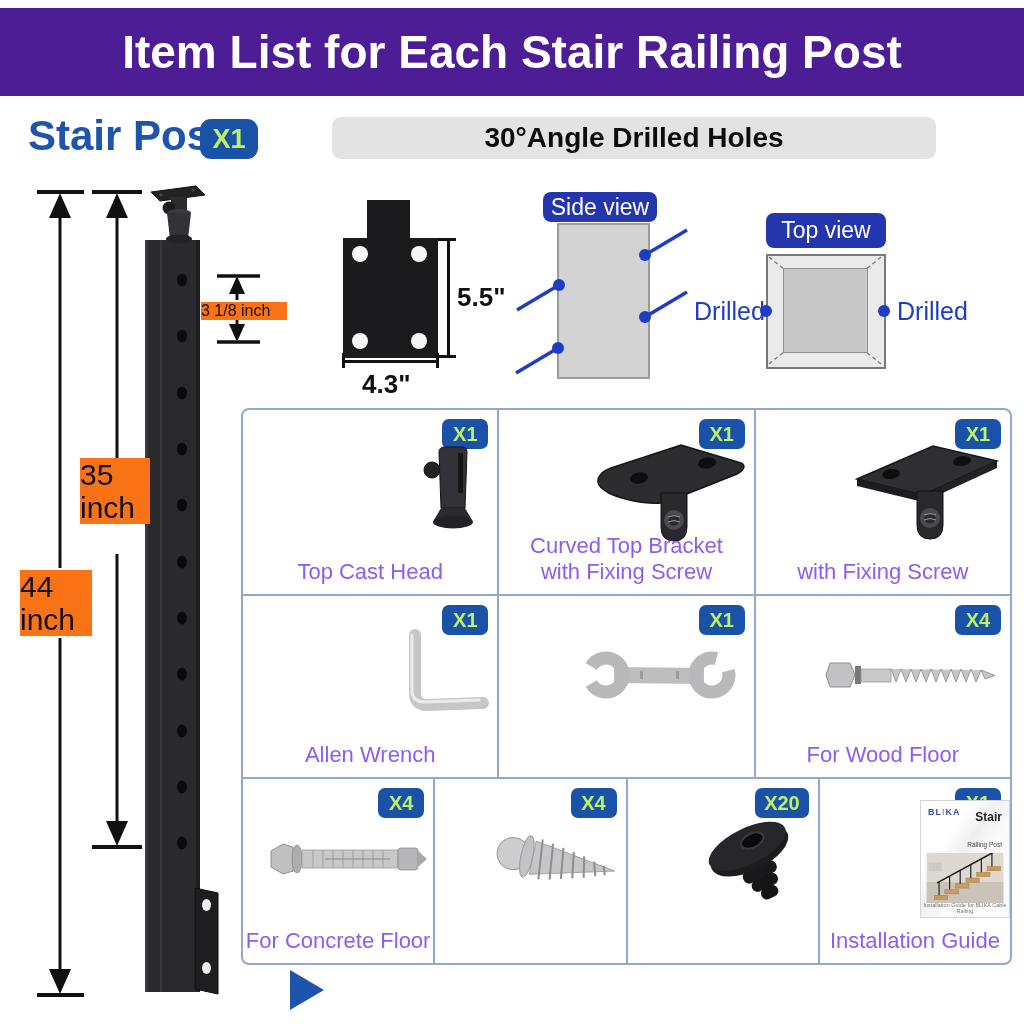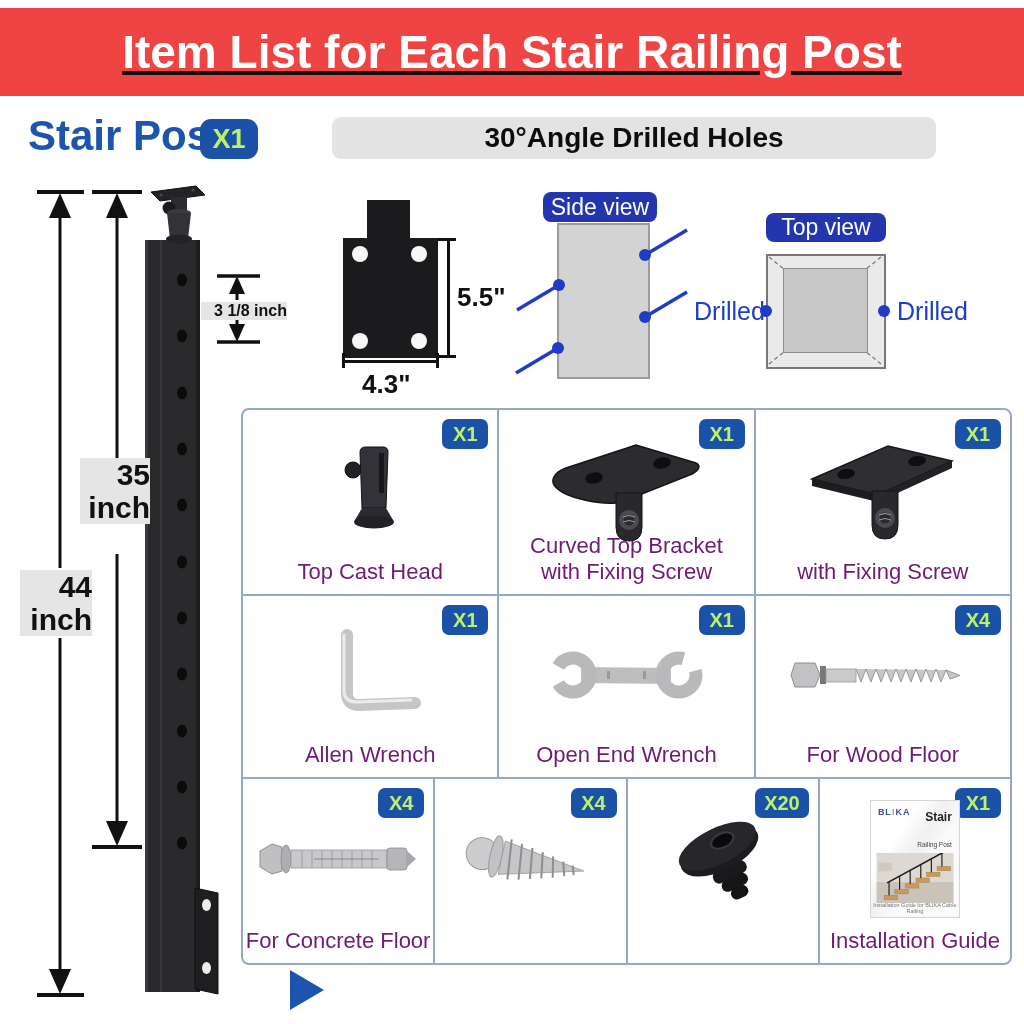--- a/index.html
+++ b/index.html
@@ -1,35 +1,35 @@
 <!DOCTYPE html>
 <html><head>
 <meta charset="utf-8">
 <style>
   html,body{margin:0;padding:0;background:#ffffff;}
   .page{position:relative;width:1024px;height:1024px;background:#fff;overflow:hidden;
         font-family:"Liberation Sans",sans-serif;color:#111;}
   .abs{position:absolute;}
 
   
-  .banner{position:absolute;left:0;top:8px;width:1024px;height:88px;background:#ef4444;
-          display:flex;align-items:center;justify-content:center;text-decoration:underline;}
+  .banner{position:absolute;left:0;top:8px;width:1024px;height:88px;background:#4c1d95;
+          display:flex;align-items:center;justify-content:center;}
   .banner h1{margin:0;color:#fff;font-size:46px;font-weight:bold;letter-spacing:0;}
 
   
   .product-label{position:absolute;left:28px;top:112px;font-size:42px;font-weight:bold;color:#1d55ad;}
   .count-badge{background:#1a52a8;color:#bef264;font-weight:bold;border-radius:8px;
                display:flex;align-items:center;justify-content:center;}
   .main-badge{position:absolute;left:200px;top:119px;width:58px;height:40px;font-size:27px;border-radius:11px;}
   .gray-banner{position:absolute;left:332px;top:117px;width:604px;height:42px;background:#e3e3e3;
                border-radius:9px;display:flex;align-items:center;justify-content:center;
                font-size:28px;font-weight:bold;color:#0d0d0d;}
 
   
-  .dim-label{position:absolute;background:#e5e5e5;font-weight:bold;text-align:right;line-height:1.1;}
+  .dim-label{position:absolute;background:#f97316;font-weight:normal;text-align:left;line-height:1.1;}
   .dim-big{font-size:30px;}
   .dim-small{font-size:16px;}
 
   
   .black{background:#1b1b1d;}
   .hole-dot{position:absolute;background:#f7f7f7;border-radius:50%;}
   .dim-line{position:absolute;background:#111;}
   .plate-dim-label{position:absolute;font-size:26px;font-weight:bold;}
 
   
@@ -44,22 +44,22 @@
   
   .grid{position:absolute;left:241px;top:408px;width:771px;height:557px;border:2px solid #92a9ca;
         border-radius:8px;background:#fff;box-sizing:border-box;overflow:hidden;display:flex;flex-direction:column;}
   .grow{display:flex;}
   .grow + .grow{border-top:2px solid #92a9ca;}
   .r1{height:184px;} .r2{height:181px;} .r3{flex:1;}
   .cell{flex:1 1 0;position:relative;}
   .cell + .cell{border-left:2px solid #92a9ca;}
   .cell-badge{position:absolute;top:9px;right:9px;min-width:28px;height:30px;padding:0 9px;
               font-size:20px;border-radius:7px;}
-  .icon-wrap{position:absolute;left:0;right:0;top:34px;bottom:58px;display:flex;align-items:center;justify-content:center;}
-  .cell-label{position:absolute;left:0;right:0;bottom:9px;text-align:center;font-size:22px;color:#701a75;line-height:1.18;}
+  .icon-wrap{position:absolute;left:0;right:0;top:34px;bottom:58px;display:flex;align-items:center;justify-content:flex-end;}
+  .cell-label{position:absolute;left:0;right:0;bottom:9px;text-align:center;font-size:22px;color:#8b5cf6;line-height:1.18;}
 
   
   .booklet{position:relative;width:88px;height:116px;background:#fdfdfd;border:1px solid #d5d5d5;
            background-image:linear-gradient(125deg,#ffffff 30%,#f0f0f2 45%,#fafafa 60%);}
   .booklet .brand{position:absolute;left:7px;top:6px;font-size:9px;font-weight:bold;letter-spacing:1px;color:#3a4fa8;}
   .booklet .brand .bi{color:#e8912d;}
   .booklet .btitle{position:absolute;right:7px;top:9px;font-size:12px;font-weight:bold;color:#222;text-align:right;}
   .booklet .bsub{position:absolute;right:7px;top:40px;font-size:6.5px;color:#444;text-align:right;}
   .booklet .photo{position:absolute;left:4px;right:4px;top:52px;height:50px;overflow:hidden;}
   .booklet .caption{position:absolute;left:0;right:0;bottom:3px;font-size:5.5px;color:#777;text-align:center;}
@@ -186,21 +186,21 @@
       <line x1="160" y1="102" x2="202" y2="77"></line>
     </g>
     <g fill="#1f3cc4">
       <circle cx="74" cy="70" r="6"></circle>
         <circle cx="73" cy="133" r="6"></circle>
       <circle cx="160" cy="40" r="6"></circle>
         <circle cx="160" cy="102" r="6"></circle>
     </g>
   </svg>
 
-  <div class="view-badge" style="left:766px;top:213px;width:120px;height:29px;">Top view</div>
+  <div class="view-badge" style="left:766px;top:213px;width:120px;height:35px;">Top view</div>
   <div class="topview-outer"></div>
   <svg class="abs" style="left:766px;top:254px;" width="120" height="115" viewBox="0 0 120 115">
     <g stroke="#7a7a7a" stroke-width="1.3" stroke-dasharray="4,3">
       <line x1="3" y1="3" x2="19" y2="16"></line>
         <line x1="115" y1="3" x2="99" y2="16"></line>
       <line x1="3" y1="110" x2="19" y2="97"></line>
         <line x1="115" y1="110" x2="99" y2="97"></line>
     </g>
   </svg>
   <div class="topview-inner"></div>
@@ -282,23 +282,20 @@
       <div class="cell">
         <div class="count-badge cell-badge">X1</div>
         <div class="icon-wrap">
           <svg width="190" height="80" viewBox="0 0 190 80">
             <polygon points="50,32 140,33 140,49 50,48" fill="#bdbdbf"></polygon>
             <path d="M27.3,31.5 A17,17 0 1 1 27.3,48.5" fill="none" stroke="#b9b9bb" stroke-width="13"></path>
             <path d="M152.4,23.6 A17,17 0 1 0 164.4,35.6" fill="none" stroke="#b9b9bb" stroke-width="13"></path>
             <rect x="76" y="36" width="3" height="8" fill="#9a9a9c"></rect>
             <rect x="112" y="36" width="3" height="8" fill="#9a9a9c"></rect>
           </svg>
-        </div>
-        <div class="cell-label">
-          <div>Open End Wrench</div>
         </div>
       </div>
       <div class="cell">
         <div class="count-badge cell-badge">X4</div>
         <div class="icon-wrap">
           <svg width="185" height="36" viewBox="0 0 185 36">
             <polygon points="5,6 25,6 30,18 25,30 5,30 1,18" fill="#c2c2c4" stroke="#8e8e90"></polygon>
             <rect x="30" y="9" width="6" height="18" fill="#77777a"></rect>
             <rect x="36" y="12" width="30" height="13" fill="#cacacc" stroke="#9a9a9c" stroke-width="0.8"></rect>
             <path d="M66,12 L71,25 L76,12 L81,25 L86,12 L91,25 L96,12 L101,25 L106,12 L111,25 L116,12 L121,25 L126,12 L131,25 L136,12 L141,25 L146,12 L151,25 L156,13 L160,22 L170,18.5 L156,13" fill="#c6c6c8" stroke="#98989a" stroke-width="1"></path>

